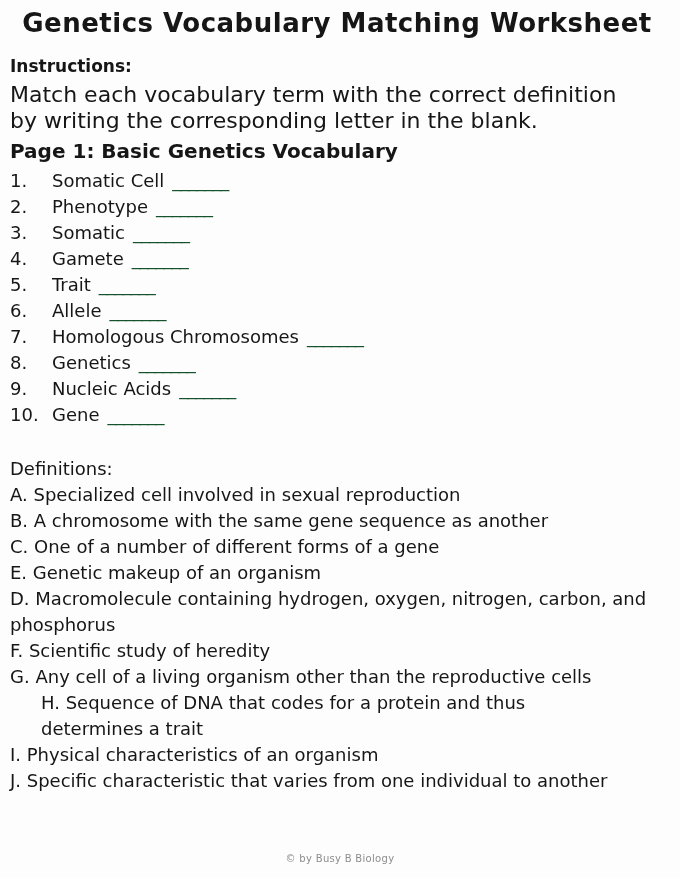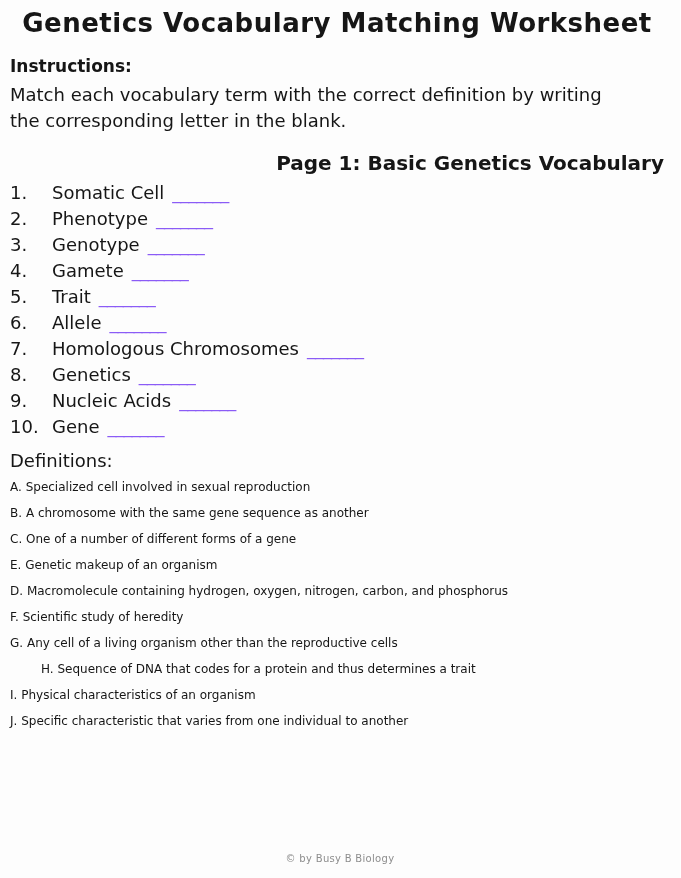--- a/index.html
+++ b/index.html
@@ -25,60 +25,59 @@
     font-weight: bold;
     letter-spacing: 0.5px;
   }
   .instructions-heading {
     font-size: 17px;
     font-weight: bold;
     line-height: 28px;
   }
   .instructions-text {
     margin: 2px 0 0 0;
-    font-size: 18px;
+    font-size: 22px;
     line-height: 26px;
     max-width: 612px;
   }
   .section-heading {
-    margin-top: 16px;
+    margin-top: 4px;
     font-size: 20px;
     font-weight: bold;
     line-height: 26px;
-    text-align: right;
   }
   .terms {
     list-style: none;
     margin: 4px 0 0 0;
     padding: 0;
   }
   .term-row {
     display: flex;
     font-size: 18px;
     line-height: 26px;
   }
   .term-number {
     flex: 0 0 42px;
     width: 42px;
   }
   .blank {
     margin-left: 8px;
     letter-spacing: -1px;
-    color: #8b5cf6;
+    color: #14532d;
   }
   .definitions-heading {
-    margin-top: 8px;
+    margin-top: 28px;
     font-size: 18px;
     line-height: 26px;
   }
   .def-list {
     margin: 0;
   }
   .def-row {
-    font-size: 12px;
+    font-size: 18px;
     line-height: 26px;
     max-width: 655px;
   }
   .def-row.narrow {
     max-width: 575px;
     margin-left: 31px;
   }
   .footer {
     position: absolute;
     left: 0;
@@ -110,21 +109,21 @@
       <span class="term-label">Somatic Cell</span>
       <span class="blank">_______</span>
     </li>
     <li class="term-row">
       <span class="term-number">2.</span>
       <span class="term-label">Phenotype</span>
       <span class="blank">_______</span>
     </li>
     <li class="term-row">
       <span class="term-number">3.</span>
-      <span class="term-label">Genotype</span>
+      <span class="term-label">Somatic</span>
       <span class="blank">_______</span>
     </li>
     <li class="term-row">
       <span class="term-number">4.</span>
       <span class="term-label">Gamete</span>
       <span class="blank">_______</span>
     </li>
     <li class="term-row">
       <span class="term-number">5.</span>
       <span class="term-label">Trait</span>

